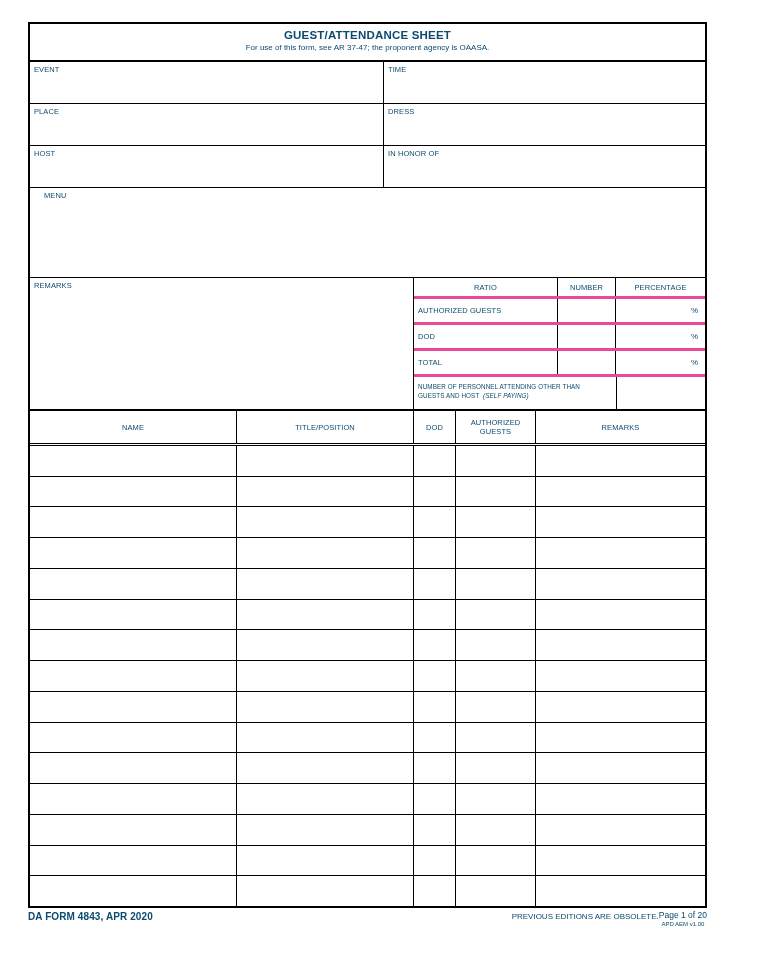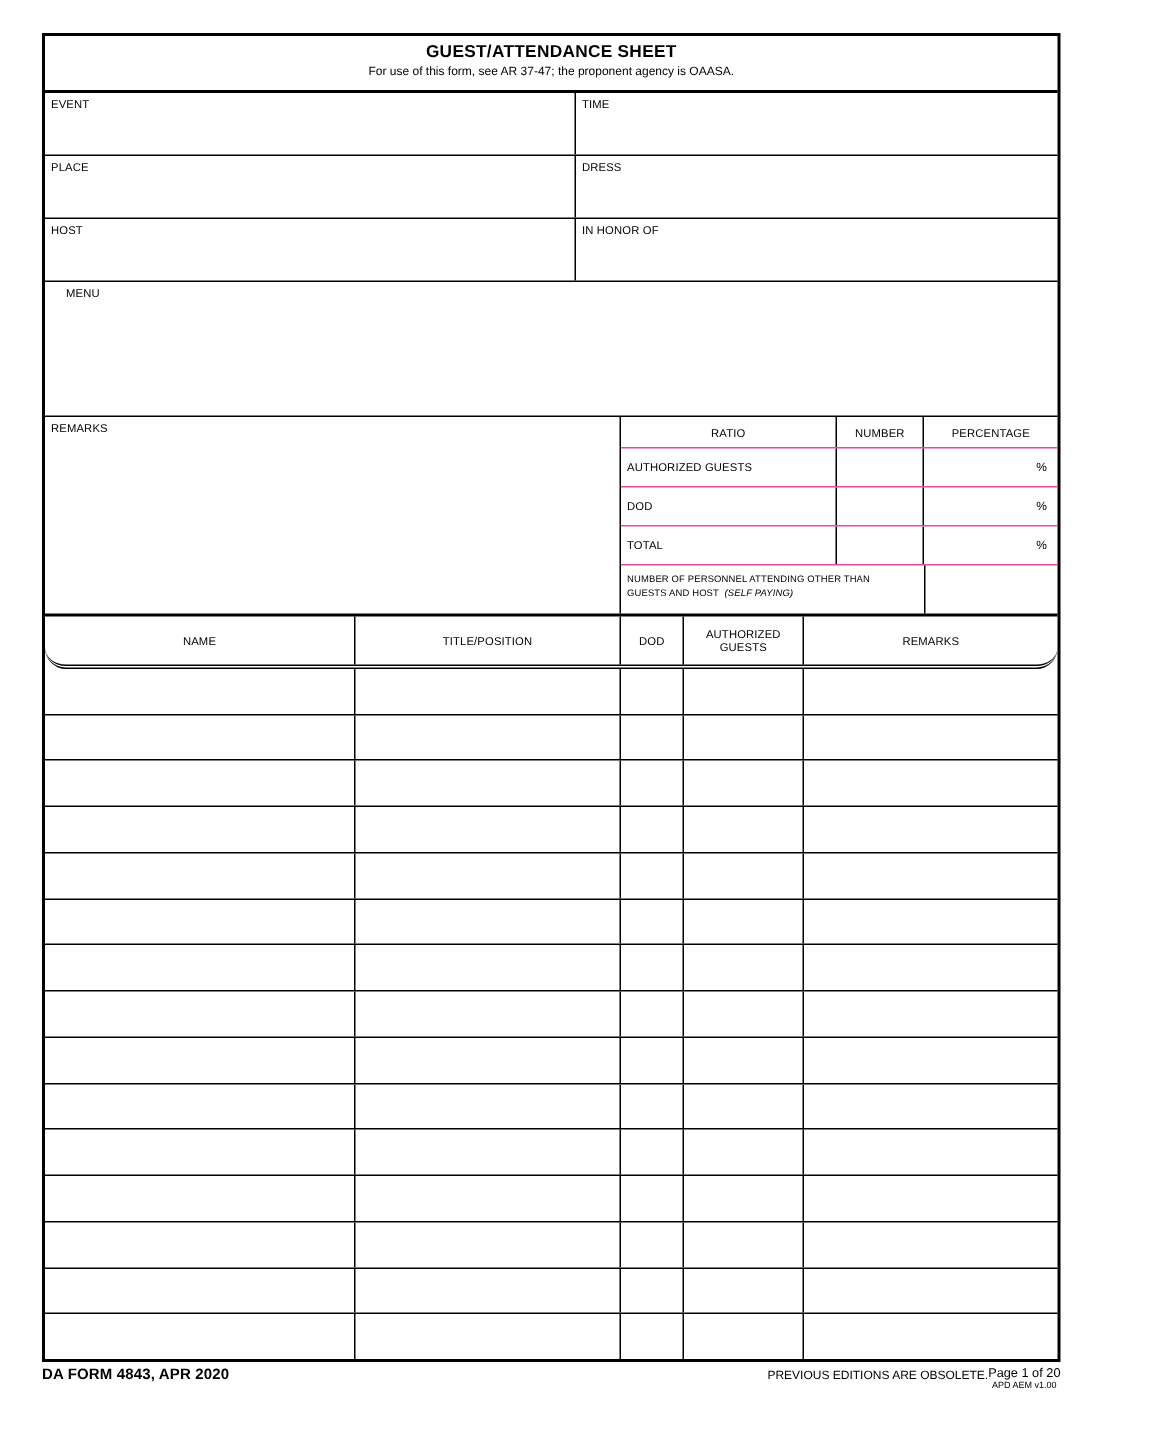--- a/index.html
+++ b/index.html
@@ -1,18 +1,18 @@
 <!DOCTYPE html>
 <html><head>
 <meta charset="utf-8">
 <style>
   html,body{margin:0;padding:0;background:#ffffff;}
   .page{
     position:relative;width:768px;height:958px;background:#fff;overflow:hidden;
-    font-family:"Liberation Sans", sans-serif;color:#000000;
+    font-family:"Liberation Sans", sans-serif;color:#0c4a6e;
   }
   .form{
     position:absolute;left:28px;top:22px;width:679px;height:886px;
     border:2px solid #000;box-sizing:border-box;
     display:flex;flex-direction:column;background:#fff;
   }
   .row{display:flex;border-bottom:1px solid #000;box-sizing:border-box;flex:0 0 auto;}
   .cell{position:relative;box-sizing:border-box;}
   .cell.bdr{border-right:1px solid #000;}
   .lbl{
@@ -30,38 +30,38 @@
   .w-event{flex:0 0 354px;}
   .w-date{flex:0 0 159px;}
   .w-time{flex:1 1 auto;}
   .w-left{flex:0 0 354px;}
   .w-right{flex:1 1 auto;}
   .menu-row .cell{flex:1 1 auto;margin-left:10px;}
   
   .remarks-row{height:133px;border-bottom:2px solid #000;}
   .remarks-cell{flex:0 0 384px;border-right:1px solid #000;}
   .ratio-table{flex:1 1 auto;display:flex;flex-direction:column;}
-  .rt-row{display:flex;border-bottom:1px solid #ec4899;box-sizing:border-box;}
+  .rt-row{display:flex;border-bottom:3px solid #ec4899;box-sizing:border-box;}
   .rt-head{height:21px;}
   .rt-r{height:26px;}
   .rt-self{flex:1 1 auto;border-bottom:none;}
   .rt-c1{flex:0 0 144px;border-right:1px solid #000;box-sizing:border-box;position:relative;}
   .rt-c2{flex:0 0 58px;border-right:1px solid #000;box-sizing:border-box;}
   .rt-c3{flex:1 1 auto;box-sizing:border-box;position:relative;}
   .rt-head .hd{display:flex;align-items:center;justify-content:center;height:100%;
     font-size:7.5px;letter-spacing:0.1px;}
   .rt-r .rt-c1 .lbl{padding-top:0;display:flex;align-items:center;height:100%;}
   .pct{display:flex;align-items:center;justify-content:flex-end;height:100%;
     font-size:8px;padding-right:7px;box-sizing:border-box;}
   .selfpay-text{flex:0 0 203px;border-right:1px solid #000;box-sizing:border-box;
     font-size:6.3px;line-height:9px;padding:5px 0 0 4px;letter-spacing:0.1px;}
   .selfpay-blank{flex:1 1 auto;}
   .it{font-style:italic;}
   
-  .att-head{height:35px;border-bottom:3px double #000;box-sizing:border-box;display:flex;flex:0 0 auto;border-radius:14px;}
+  .att-head{height:35px;border-bottom:3px double #000;box-sizing:border-box;display:flex;flex:0 0 auto;}
   .att-head .hcell{display:flex;align-items:center;justify-content:center;text-align:center;
     font-size:7.5px;line-height:9px;letter-spacing:0.1px;box-sizing:border-box;}
   .c-name{flex:0 0 207px;}
   .c-title{flex:0 0 177px;}
   .c-dod{flex:0 0 42px;}
   .c-auth{flex:0 0 80px;padding:0 6px;}
   .c-rem{flex:1 1 auto;}
   .att-head .hcell.bdr, .att-row .cell.bdr{border-right:1px solid #000;}
   .att-body{flex:1 1 auto;display:flex;flex-direction:column;}
   .att-row{display:flex;flex:1 1 auto;border-bottom:1px solid #000;box-sizing:border-box;}

